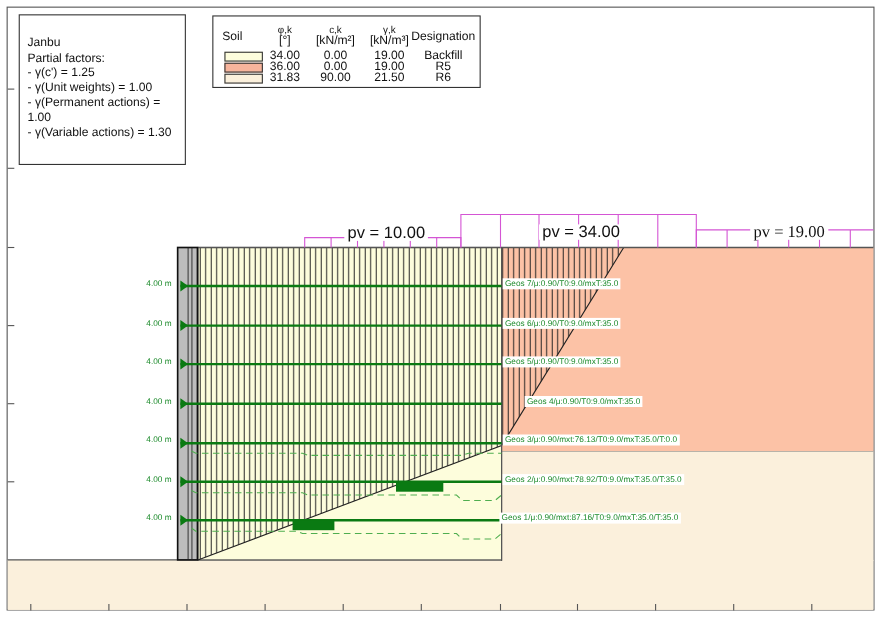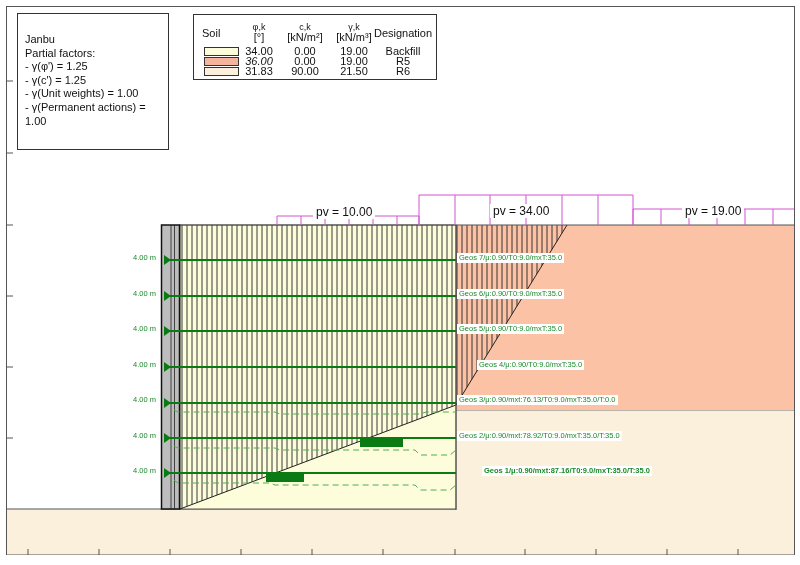--- a/index.html
+++ b/index.html
@@ -4,21 +4,21 @@
 <style>
   html, body { margin:0; padding:0; background:#ffffff; }
   body { width:800px; height:565px; position:relative; overflow:hidden; font-family:"Liberation Sans", sans-serif; }
   #canvas { position:absolute; left:0; top:0; width:800px; height:565px; }
   .info-box { position:absolute; background:#fff; border:1px solid #333; font-size:11px; color:#111; line-height:13.6px; }
   #partial-box { left:17px; top:13px; width:152px; height:137px; padding:19px 0 0 7px; box-sizing:border-box; }
   #soil-box { left:193px; top:14px; width:242px; height:64px; }
   .soil-hdr { position:absolute; font-size:11px; text-align:center; line-height:11px; }
   .soil-cell { position:absolute; font-size:11px; text-align:center; line-height:11px; }
   .swatch { position:absolute; width:33px; height:7px; border:1px solid #333; }
-  .pv-label { position:absolute; font-size:12px; background:#fff; padding:0 3px; color:#111; line-height:14px; }
+  .pv-label { position:absolute; font-size:15px; background:#fff; padding:0 3px; color:#111; line-height:14px; }
   .geos-label { position:absolute; font-size:7.5px; color:#1b8a2a; background:#fff; padding:0 2px; line-height:10px; white-space:nowrap; }
   .len-label { position:absolute; font-size:7.5px; color:#1b8a2a; background:#fff; padding:0 2px; line-height:10px; white-space:nowrap; }
 </style>
 </head>
 <body>
 
 <svg id="canvas" width="800" height="565" viewBox="0 0 800 565" xmlns="http://www.w3.org/2000/svg">
   <defs>
     <pattern id="hatch" width="5" height="10" patternUnits="userSpaceOnUse">
       <line x1="2" y1="0" x2="2" y2="10" stroke="#222" stroke-width="0.9"></line>
@@ -125,24 +125,24 @@
     <line x1="525" y1="549" x2="525" y2="555"></line>
     <line x1="596" y1="549" x2="596" y2="555"></line>
     <line x1="667" y1="549" x2="667" y2="555"></line>
     <line x1="738" y1="549" x2="738" y2="555"></line>
   </g>
 </svg>
 
 <div id="partial-box" class="info-box">
   <div>Janbu</div>
   <div>Partial factors:</div>
-  <div>- γ(φ') = 1.25</div>
   <div>- γ(c') = 1.25</div>
   <div>- γ(Unit weights) = 1.00</div>
   <div>- γ(Permanent actions) = 1.00</div>
+  <div>- γ(Variable actions) = 1.30</div>
 </div>
 
 <div id="soil-box" class="info-box">
   <span class="soil-hdr" style="left:8px;top:13px;">Soil</span>
   <span class="soil-hdr" style="left:50px;top:7px;width:30px;font-size:9px;">φ,k</span>
   <span class="soil-hdr" style="left:50px;top:17px;width:30px;">[°]</span>
   <span class="soil-hdr" style="left:88px;top:7px;width:46px;font-size:9px;">c,k</span>
   <span class="soil-hdr" style="left:86px;top:17px;width:50px;">[kN/m²]</span>
   <span class="soil-hdr" style="left:135px;top:7px;width:50px;font-size:9px;">γ,k</span>
   <span class="soil-hdr" style="left:135px;top:17px;width:50px;">[kN/m³]</span>
@@ -150,45 +150,45 @@
 
   <div>
     <span class="swatch" style="left:10px;top:32px;background:#fdfddc;"></span>
     <span class="soil-cell" style="left:48px;top:31px;width:34px;">34.00</span>
     <span class="soil-cell" style="left:94px;top:31px;width:34px;">0.00</span>
     <span class="soil-cell" style="left:143px;top:31px;width:34px;">19.00</span>
     <span class="soil-cell" style="left:182px;top:31px;width:54px;">Backfill</span>
   </div>
   <div>
     <span class="swatch" style="left:10px;top:42px;background:#f7b49c;"></span>
-    <span class="soil-cell" style="left:48px;top:41px;width:34px;font-style:italic;">36.00</span>
+    <span class="soil-cell" style="left:48px;top:41px;width:34px;">36.00</span>
     <span class="soil-cell" style="left:94px;top:41px;width:34px;">0.00</span>
     <span class="soil-cell" style="left:143px;top:41px;width:34px;">19.00</span>
     <span class="soil-cell" style="left:182px;top:41px;width:54px;">R5</span>
   </div>
   <div>
     <span class="swatch" style="left:10px;top:52px;background:#fbf0dc;"></span>
     <span class="soil-cell" style="left:48px;top:51px;width:34px;">31.83</span>
     <span class="soil-cell" style="left:94px;top:51px;width:34px;">90.00</span>
     <span class="soil-cell" style="left:143px;top:51px;width:34px;">21.50</span>
     <span class="soil-cell" style="left:182px;top:51px;width:54px;">R6</span>
   </div>
 </div>
 
 <span class="pv-label" style="left:313px;top:205px;">pv = 10.00</span>
 <span class="pv-label" style="left:490px;top:204px;">pv = 34.00</span>
-<span class="pv-label" style="left:682px;top:204px;">pv = 19.00</span>
+<span class="pv-label" style="left:682px;top:204px;font-family:Liberation Serif, serif;">pv = 19.00</span>
 
 <span class="len-label" style="left:131px;top:253px;">4.00 m</span>
 <span class="len-label" style="left:131px;top:289px;">4.00 m</span>
 <span class="len-label" style="left:131px;top:324px;">4.00 m</span>
 <span class="len-label" style="left:131px;top:360px;">4.00 m</span>
 <span class="len-label" style="left:131px;top:395px;">4.00 m</span>
 <span class="len-label" style="left:131px;top:431px;">4.00 m</span>
 <span class="len-label" style="left:131px;top:466px;">4.00 m</span>
 
 <span class="geos-label" style="left:457px;top:253px;">Geos 7/μ:0.90/T0:9.0/mxT:35.0</span>
 <span class="geos-label" style="left:457px;top:289px;">Geos 6/μ:0.90/T0:9.0/mxT:35.0</span>
 <span class="geos-label" style="left:457px;top:324px;">Geos 5/μ:0.90/T0:9.0/mxT:35.0</span>
 <span class="geos-label" style="left:457px;top:360px;margin-left:20px;">Geos 4/μ:0.90/T0:9.0/mxT:35.0</span>
 <span class="geos-label" style="left:457px;top:395px;">Geos 3/μ:0.90/mxt:76.13/T0:9.0/mxT:35.0/T:0.0</span>
 <span class="geos-label" style="left:457px;top:431px;">Geos 2/μ:0.90/mxt:78.92/T0:9.0/mxT:35.0/T:35.0</span>
-<span class="geos-label" style="left:482px;top:466px;font-weight:bold;">Geos 1/μ:0.90/mxt:87.16/T0:9.0/mxT:35.0/T:35.0</span>
+<span class="geos-label" style="left:454px;top:466px;">Geos 1/μ:0.90/mxt:87.16/T0:9.0/mxT:35.0/T:35.0</span>
 
 </body></html>

